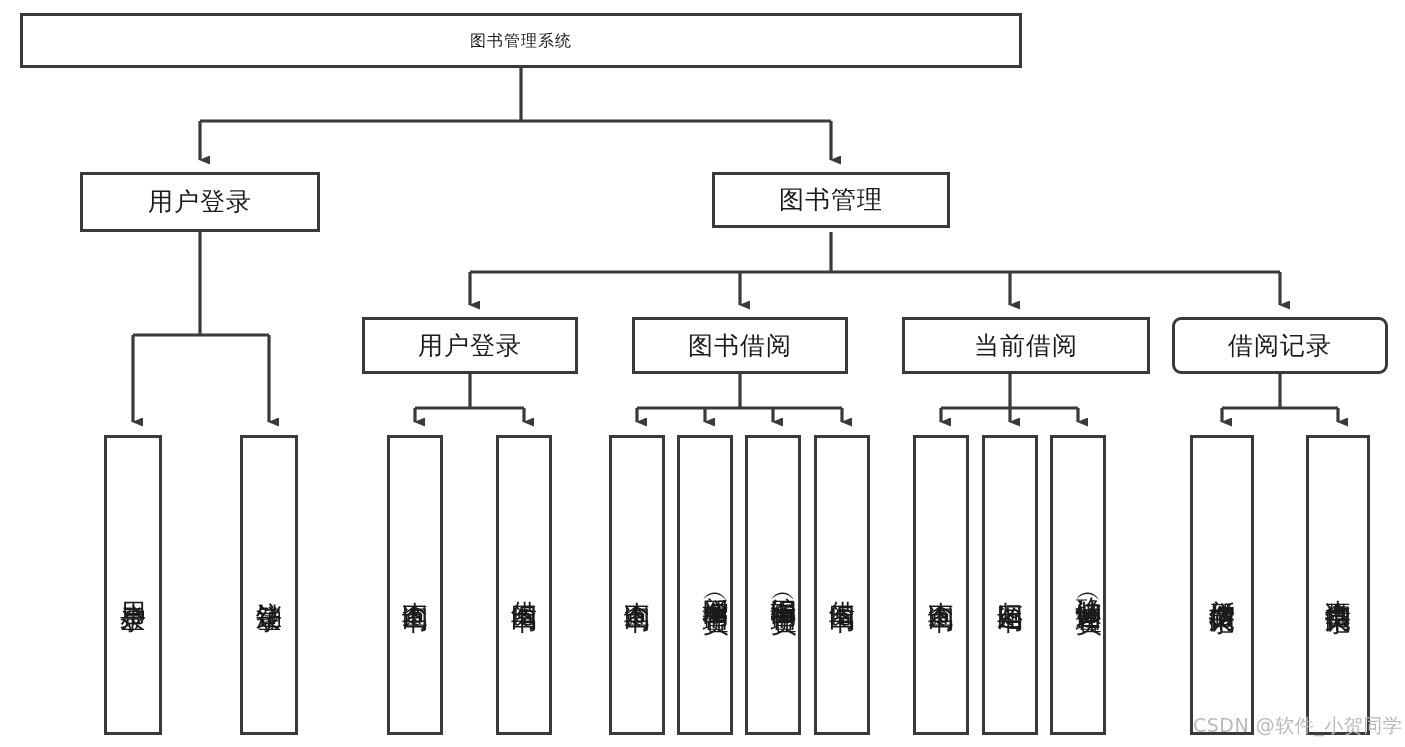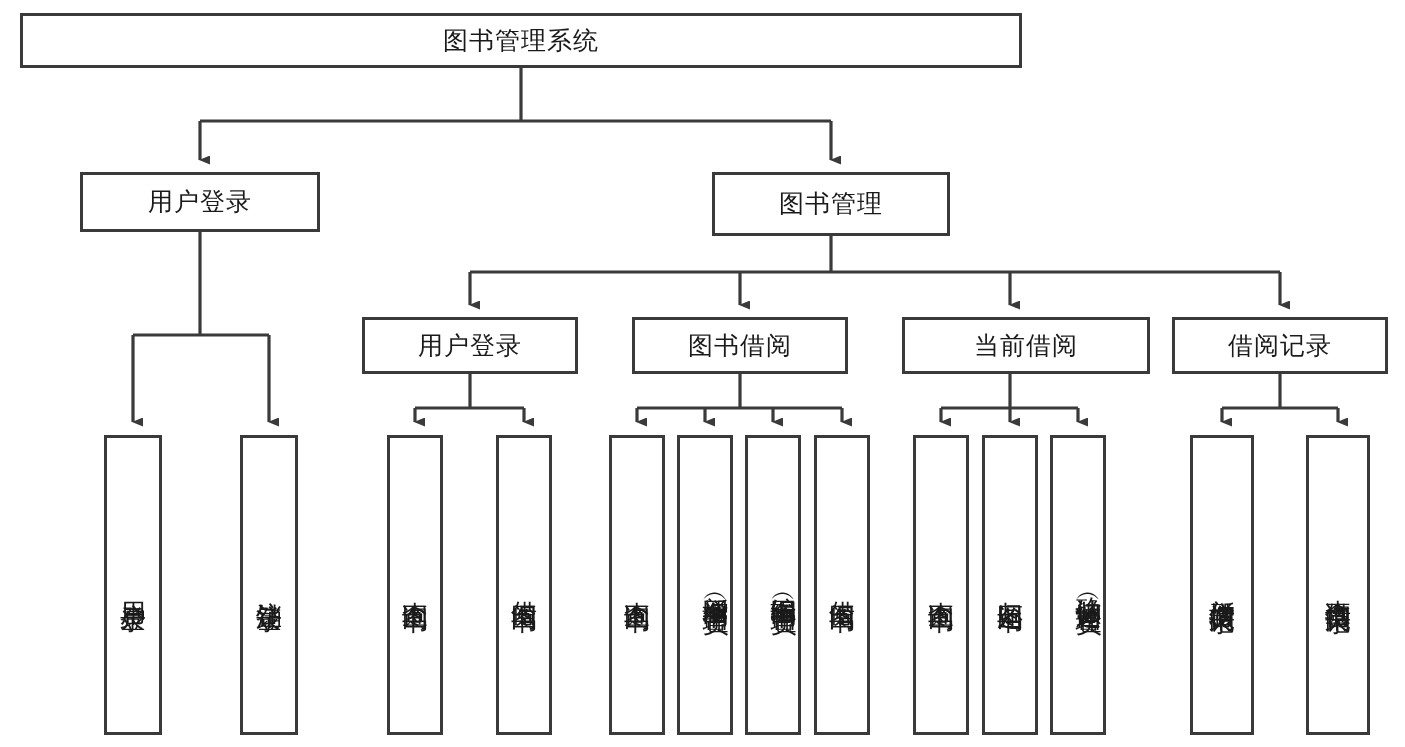--- a/index.html
+++ b/index.html
@@ -34,21 +34,21 @@
     justify-content: center;
     color: #1a1a1a;
   }
   .node-h {
     font-size: 25px;
     letter-spacing: 1px;
     line-height: 1.1;
     white-space: nowrap;
   }
   .node-root {
-    font-size: 25px;
+    font-size: 16px;
   }
   .node-v {
     writing-mode: vertical-rl;
     text-orientation: upright;
     font-size: 26px;
     line-height: 1.12;
     letter-spacing: 2px;
     padding: 6px 0;
     align-items: flex-start;
     justify-content: center;
@@ -121,39 +121,40 @@
       <line x1="1280" y1="374" x2="1280" y2="408"></line>
       <line x1="1222" y1="408" x2="1338" y2="408"></line>
       <line x1="1222" y1="408" x2="1222" y2="422" marker-end="url(#arrowhead)"></line>
       <line x1="1338" y1="408" x2="1338" y2="422" marker-end="url(#arrowhead)"></line>
     </g>
   </svg>
 
   <div class="node node-h node-root" style="left:20px; top:13px; width:1002px; height:55px;">图书管理系统</div>
 
   <div class="node node-h" style="left:80px; top:172px; width:240px; height:60px;">用户登录</div>
-  <div class="node node-h" style="left:712px; top:172px; width:238px; height:64px;">图书管理</div>
+  <div class="node node-h" style="left:712px; top:172px; width:238px; height:56px;">图书管理</div>
 
   <div class="node node-h" style="left:362px; top:317px; width:216px; height:57px;">用户登录</div>
   <div class="node node-h" style="left:632px; top:317px; width:216px; height:57px;">图书借阅</div>
   <div class="node node-h" style="left:902px; top:317px; width:248px; height:57px;">当前借阅</div>
-  <div class="node node-h" style="left:1172px; top:317px; width:216px; height:57px;">借阅记录</div>
+  <div class="node node-h" style="left:1172px; top:317px; width:216px; height:57px;border-radius:9px;">借阅记录</div>
 
   <div class="node node-v center-v" style="left:104px; top:435px; width:58px; height:300px;">用户登录</div>
   <div class="node node-v center-v" style="left:240px; top:435px; width:58px; height:300px;">注销登录</div>
 
   <div class="node node-v center-v" style="left:387px; top:435px; width:56px; height:300px;">查询图书</div>
   <div class="node node-v center-v" style="left:496px; top:435px; width:56px; height:300px;">借阅图书</div>
 
   <div class="node node-v center-v" style="left:609px; top:435px; width:56px; height:300px;">查询图书</div>
   <div class="node node-v" style="left:677px; top:435px; width:56px; height:300px;">新增图书（管理员）</div>
   <div class="node node-v" style="left:745px; top:435px; width:56px; height:300px;">编辑图书（管理员）</div>
   <div class="node node-v center-v" style="left:814px; top:435px; width:56px; height:300px;">借阅图书</div>
 
   <div class="node node-v center-v" style="left:913px; top:435px; width:56px; height:300px;">查询图书</div>
   <div class="node node-v center-v" style="left:982px; top:435px; width:56px; height:300px;">归还图书</div>
   <div class="node node-v" style="left:1050px; top:435px; width:56px; height:300px;">确认归还（管理员）</div>
 
   <div class="node node-v center-v" style="left:1190px; top:435px; width:64px; height:300px;">新增借阅记录</div>
   <div class="node node-v center-v" style="left:1306px; top:435px; width:64px; height:300px;">查询借阅记录</div>
 
+  <div class="watermark">CSDN @软件_小贺同学</div>
 
 </div>
 
 </body></html>

